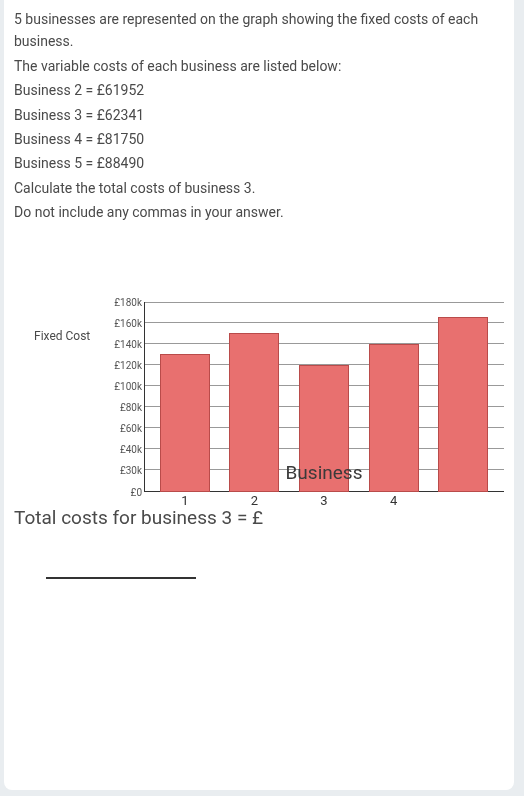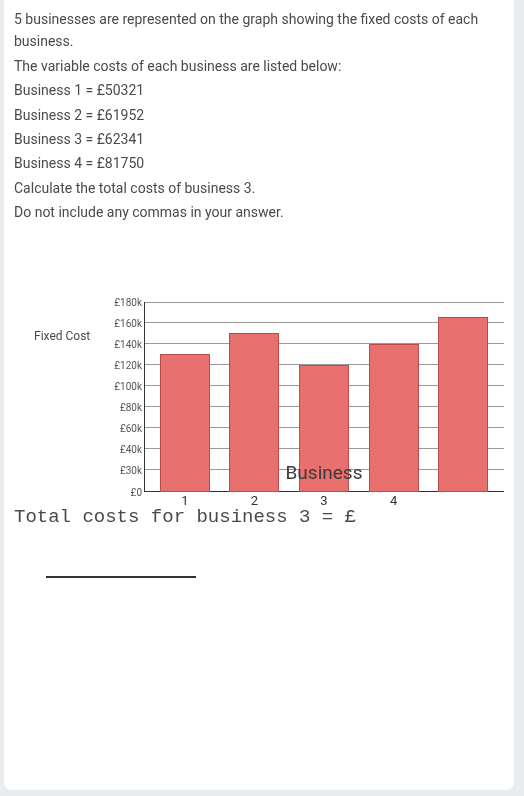--- a/index.html
+++ b/index.html
@@ -117,42 +117,41 @@
     text-align: center;
     font-size: 19px;
     color: #3a3a3a;
     margin-top: 31px;
   }
 
   .answer-row {
     font-size: 19px;
     color: #4a4a4a;
     margin-top: 22px;
-    font-family: Liberation Mono, monospace;
   }
   .answer-line {
     margin-top: 48px;
     width: 150px;
     border-bottom: 2px solid #333;
     height: 0;
     margin-left: 32px;
   }
 </style>
 </head>
 <body>
 
 <div class="card">
 
   <div class="qtext">
     <p>5 businesses are represented on the graph showing the fixed costs of each business.</p>
     <p>The variable costs of each business are listed below:</p>
-    <p>Business 1 = £50321</p>
     <p>Business 2 = £61952</p>
     <p>Business 3 = £62341</p>
     <p>Business 4 = £81750</p>
+    <p>Business 5 = £88490</p>
     <p>Calculate the total costs of business 3.</p>
     <p>Do not include any commas in your answer.</p>
   </div>
 
   <div class="chart-wrap">
     <div class="y-label">Fixed Cost</div>
     <div class="plot">
       <div class="ticks">
         <span class="tick" style="top:0%">£180k</span>
         <span class="tick" style="top:11.1%">£160k</span>

